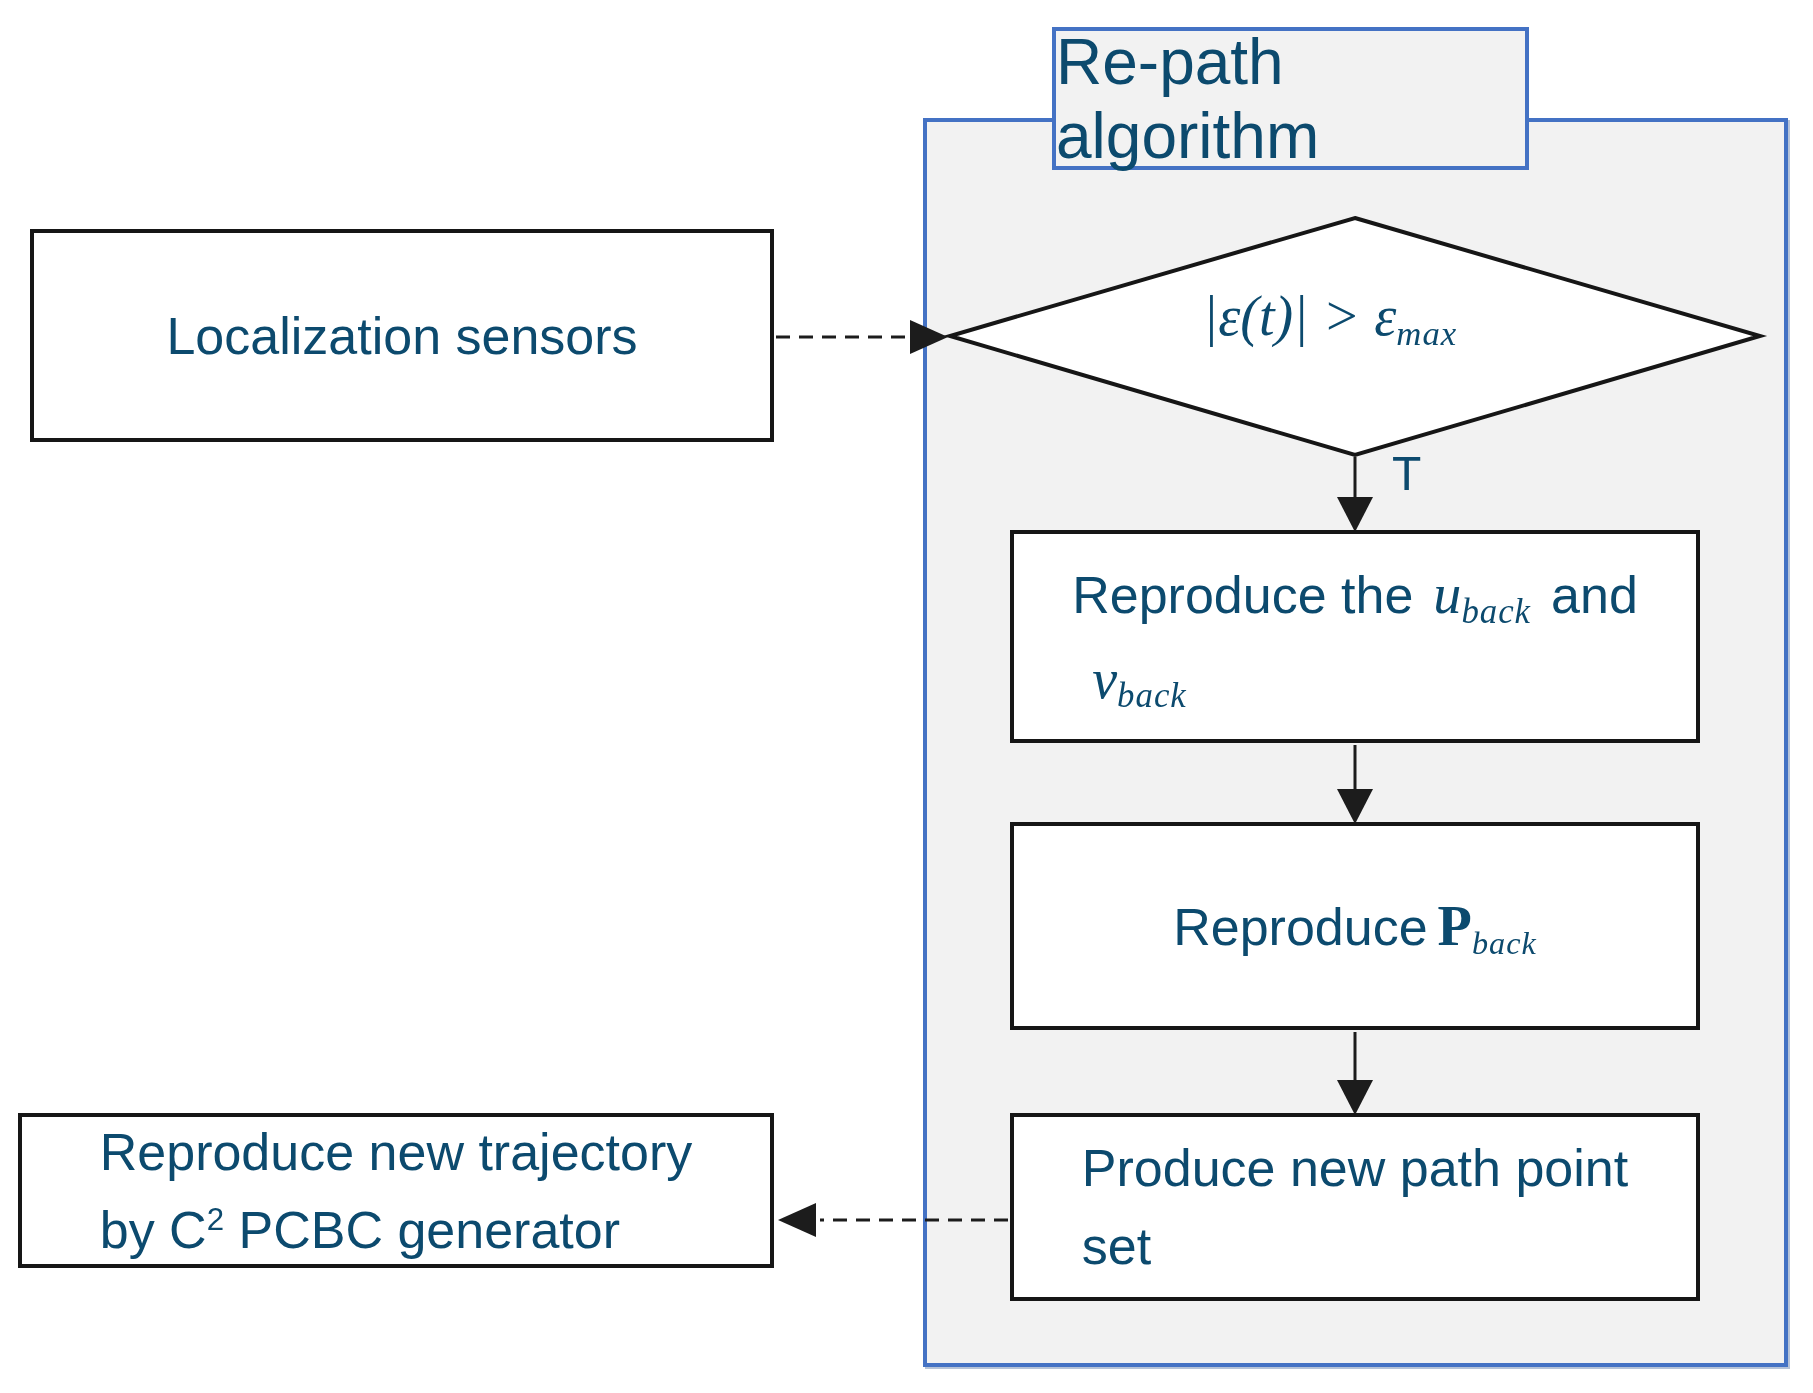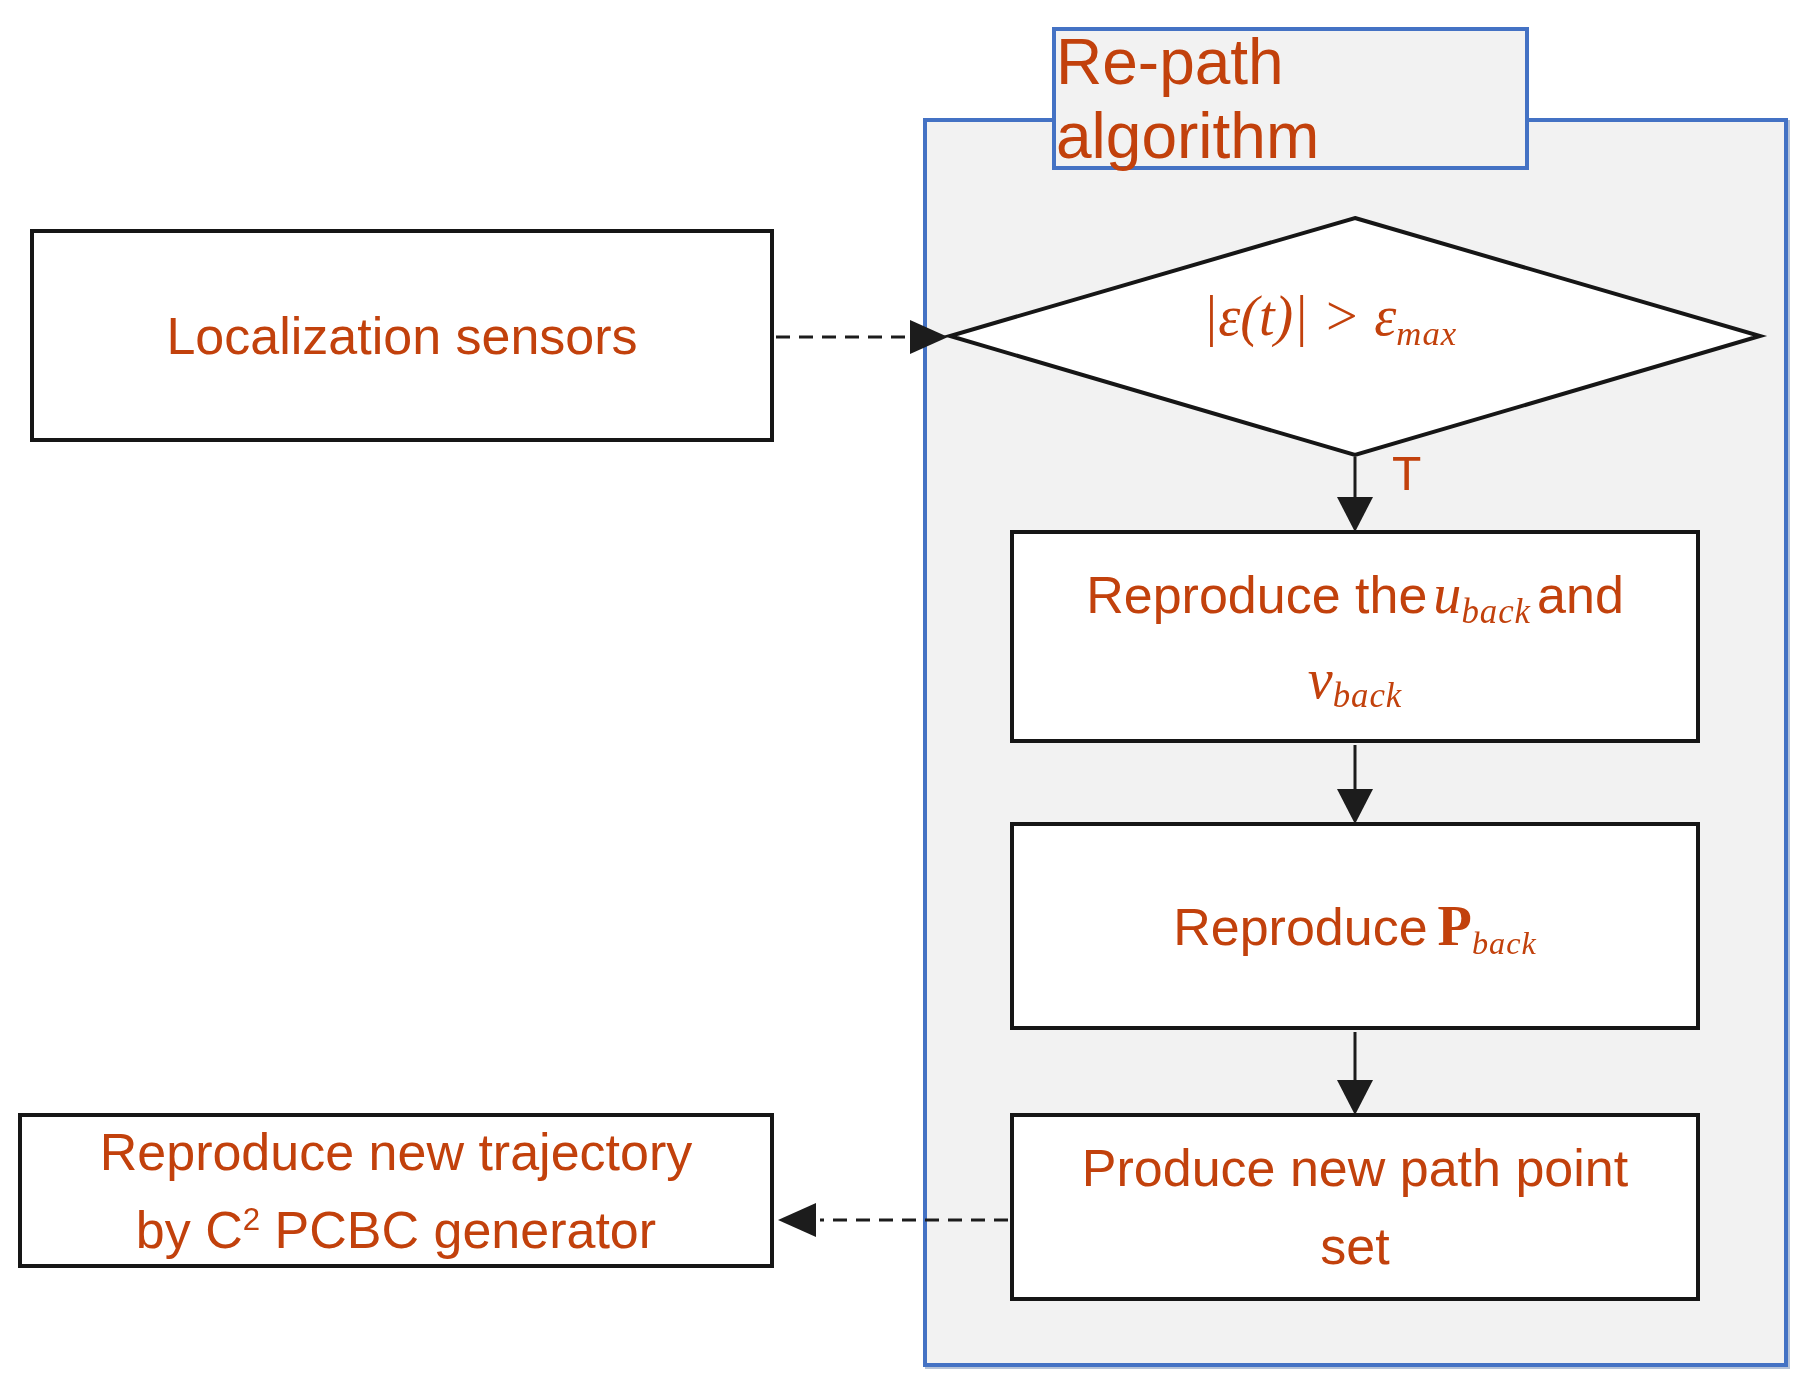--- a/index.html
+++ b/index.html
@@ -1,55 +1,55 @@
 <!DOCTYPE html>
 <html><head>
 <meta charset="utf-8">
 <style>
   html,body{margin:0;padding:0;background:#ffffff;}
   #stage{
     position:relative;width:1813px;height:1393px;background:#ffffff;overflow:hidden;
-    font-family:"Liberation Sans",sans-serif;color:#c2410c;
+    font-family:"Liberation Sans",sans-serif;color:#0c4a6e;
   }
   .abs{position:absolute;box-sizing:border-box;}
   
   #algo-container{
     left:923px;top:118px;width:865px;height:1249px;
     background:#f2f2f2;border:4px solid #4472c4;
     box-shadow:2px 2px 0 rgba(47,82,143,.35);
     z-index:0;
   }
   
   #title-box{
     left:1052px;top:27px;width:477px;height:143px;
     background:#f2f2f2;border:4px solid #4472c4;
     display:flex;align-items:center;justify-content:center;
     font-size:64px;z-index:3;
   }
   
   .node{
     background:#ffffff;border:4px solid #161616;
     display:flex;align-items:center;justify-content:center;
-    text-align:center;font-size:52px;line-height:1.5;z-index:2;
+    font-size:52px;line-height:1.5;z-index:2;
   }
   #node-localization{left:30px;top:229px;width:744px;height:213px;}
   #node-estimate{left:1010px;top:530px;width:690px;height:213px;}
   #node-calculate{left:1010px;top:822px;width:690px;height:208px;}
   #node-produce{left:1010px;top:1113px;width:690px;height:188px;}
   #node-reproduce{left:18px;top:1113px;width:756px;height:155px;}
   
   #decision-label{
     left:975px;top:284px;width:710px;text-align:center;z-index:2;
     font-family:"Liberation Serif",serif;font-style:italic;font-size:56px;
   }
   #true-label{
     left:1392px;top:446px;font-size:48px;z-index:2;
   }
   
-  .math{font-family:"Liberation Serif",serif;font-style:italic;font-size:1.08em;margin:0 6px;}
+  .math{font-family:"Liberation Serif",serif;font-style:italic;font-size:1.08em;margin:0 20px;}
   .mathbf{font-family:"Liberation Serif",serif;font-style:normal;font-weight:700;font-size:1.08em;margin-left:10px;}
   .msub{font-size:.62em;font-family:"Liberation Serif",serif;font-style:italic;position:relative;top:.28em;letter-spacing:1px;}
   .msup{font-size:.6em;position:relative;top:-.55em;}
   
   #wires{left:0;top:0;width:1813px;height:1393px;z-index:1;pointer-events:none;}
 </style>
 </head>
 <body>
 
 <div id="stage">

